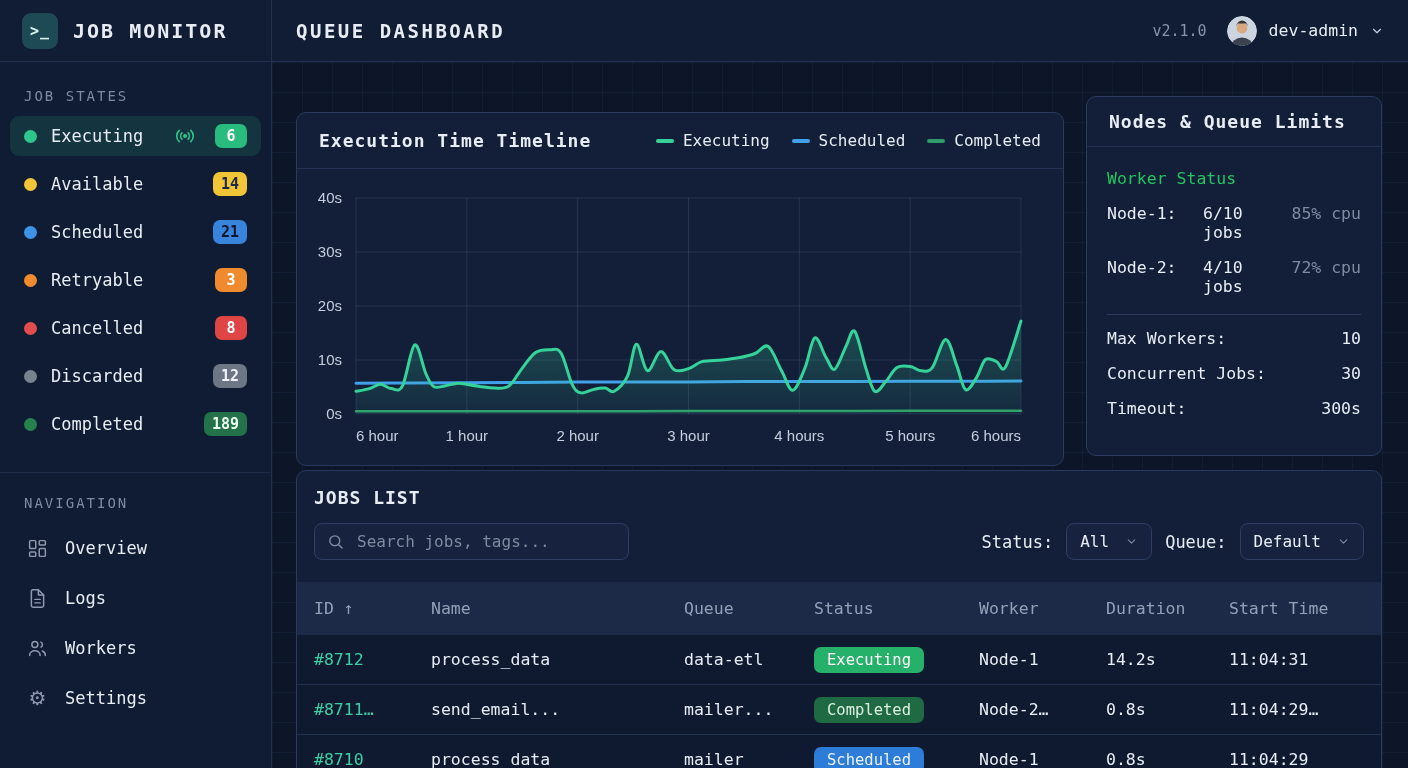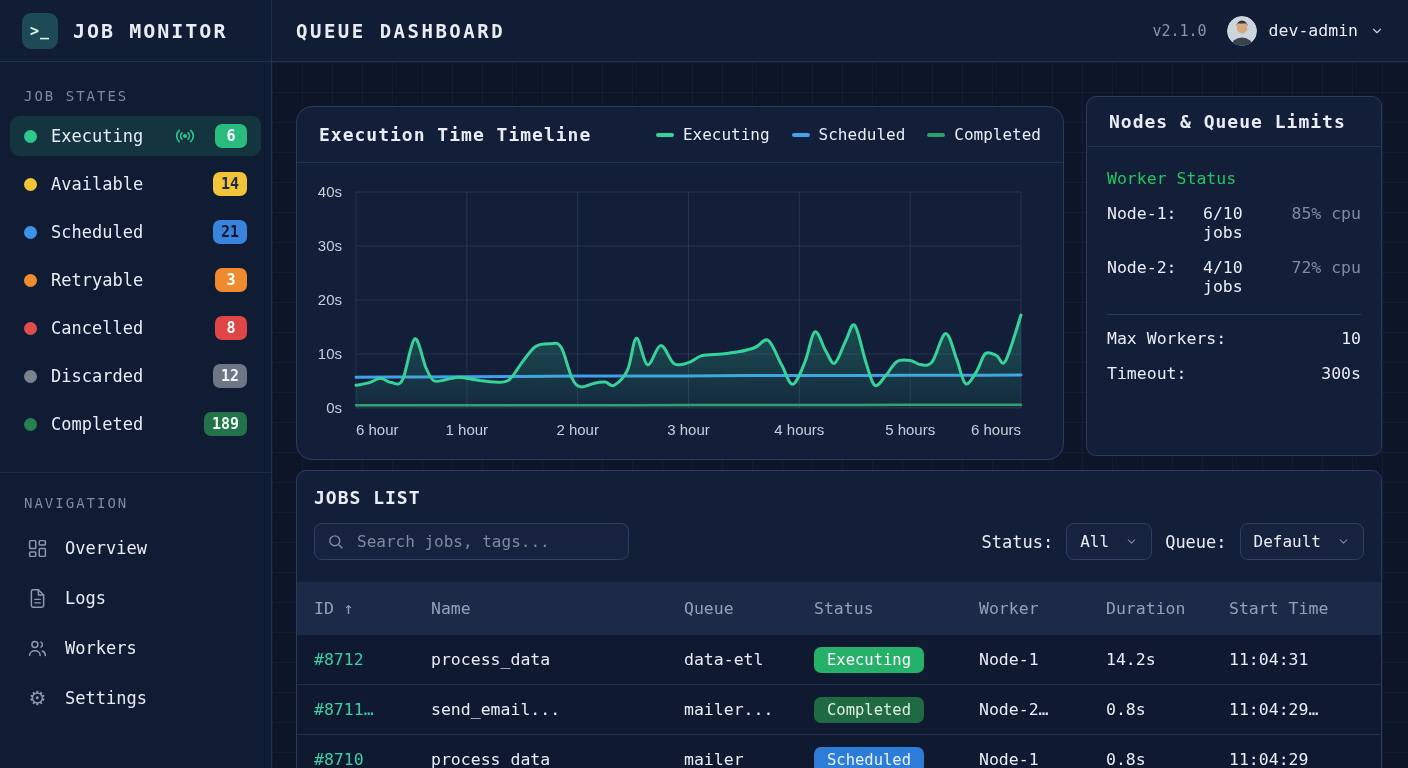--- a/index.html
+++ b/index.html
@@ -54,21 +54,21 @@
     background-color: #0c1628;
     background-image:
       linear-gradient(rgba(84, 118, 190, 0.08) 1px, transparent 1px),
       linear-gradient(90deg, rgba(84, 118, 190, 0.08) 1px, transparent 1px);
     background-size: 30px 30px; }
   .panel { position: absolute; background: #131f39; border: 1px solid #2b3b5f; border-radius: 10px; overflow: hidden; }
   .panel-header { height: 56px; display: flex; align-items: center; justify-content: space-between;
     padding: 0 22px; border-bottom: 1px solid #233252; }
   .panel-title { font-size: 18px; font-weight: bold; letter-spacing: 1px; }
 
-  #chart-panel { left: 24px; top: 44px; width: 768px; height: 354px; border-radius: 16px; }
+  #chart-panel { left: 24px; top: 50px; width: 768px; height: 354px; }
   .legend { display: flex; gap: 22px; align-items: center; font-size: 16px; }
   .legend-item { display: flex; align-items: center; cursor: pointer; }
   .legend-dash { width: 18px; height: 4px; border-radius: 2px; display: inline-block; margin-right: 9px; }
 
   #nodes-panel { left: 814px; top: 34px; width: 296px; height: 360px; }
   #nodes-panel .panel-header { height: 50px; }
   .nodes-body { padding: 16px 20px; }
   .sub-label { color: #22c55e; font-size: 16.5px; margin: 6px 0 16px; }
   .worker-row { display: flex; font-size: 16.5px; margin-bottom: 16px; align-items: baseline; }
   .worker-name { width: 96px; flex: none; }
@@ -295,20 +295,24 @@
               <span class="worker-cpu">72% cpu</span>
             </div>
           </div>
         <hr class="nodes-divider">
         <div id="limits">
             <div class="limit-row">
               <span>Max Workers:</span>
               <span>10</span>
             </div>
             <div class="limit-row">
+              <span>Concurrent Jobs:</span>
+              <span>30</span>
+            </div>
+            <div class="limit-row">
               <span>Timeout:</span>
               <span>300s</span>
             </div>
           </div>
       </div>
     </section>
 
     <section class="panel" id="jobs-panel">
       <div class="jobs-head">
         <div class="panel-title">JOBS LIST</div>

